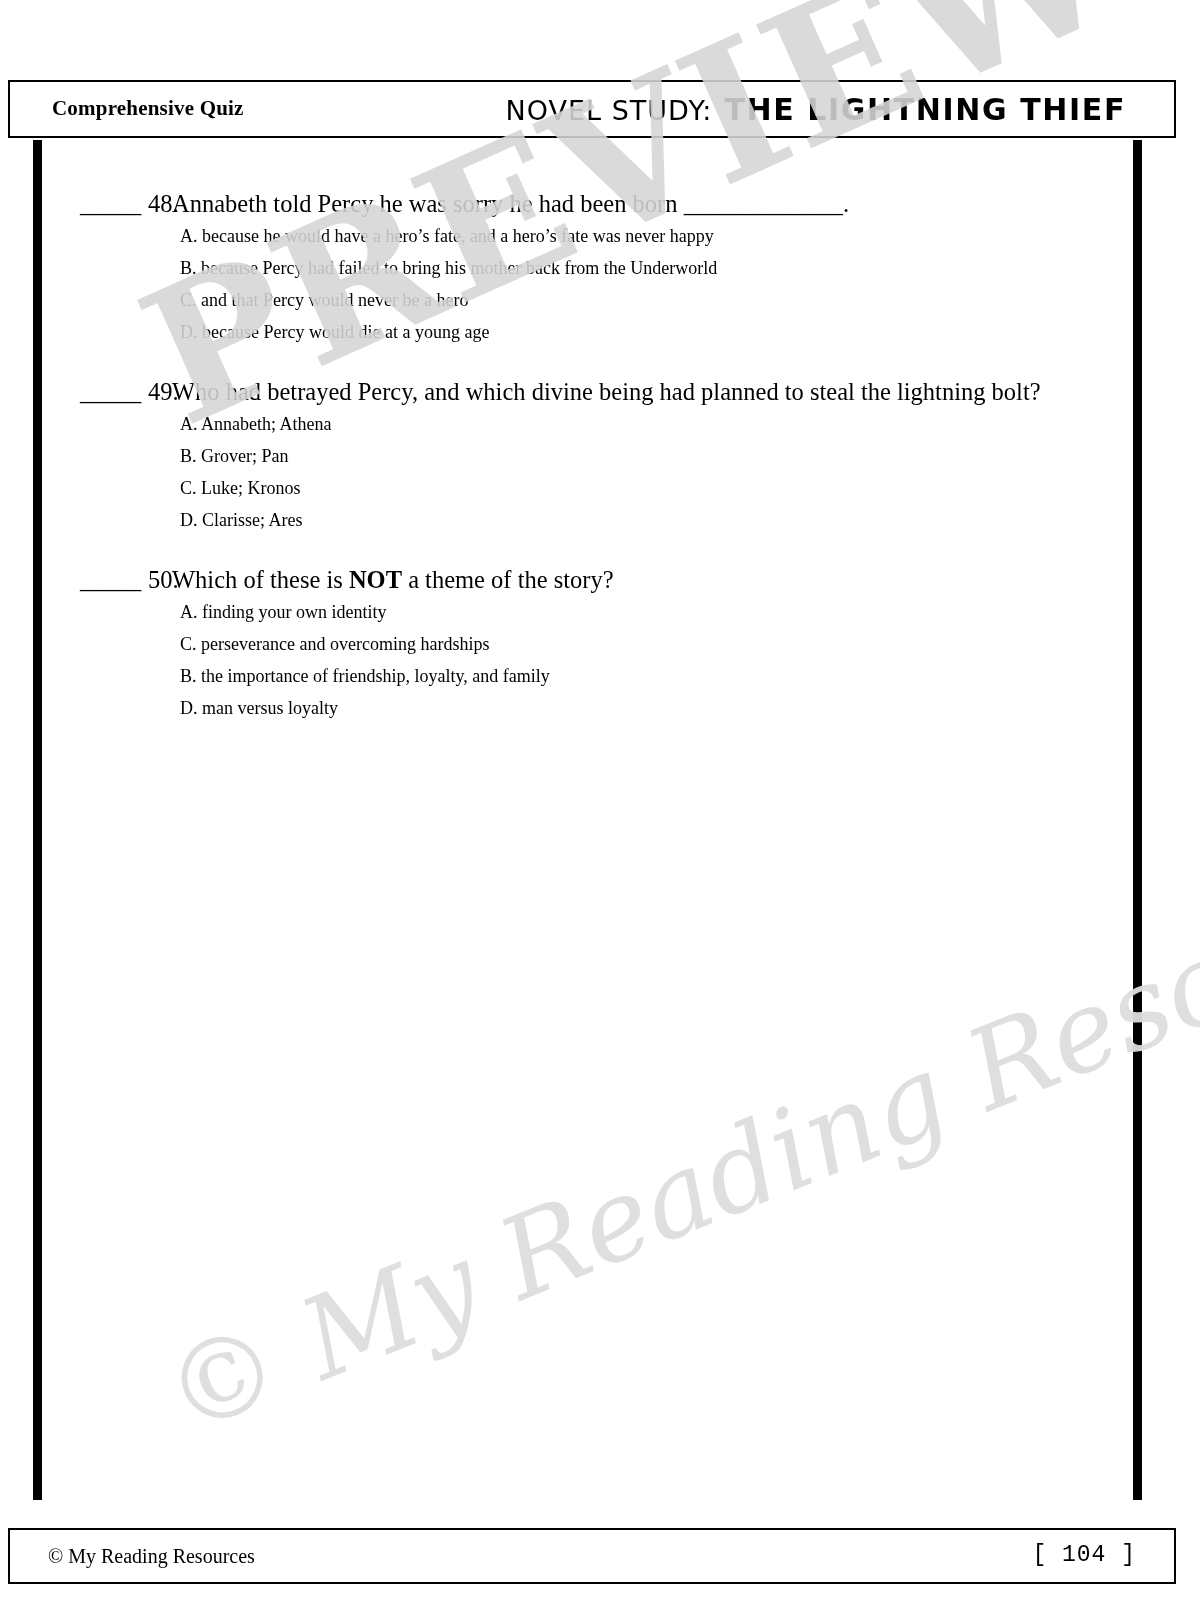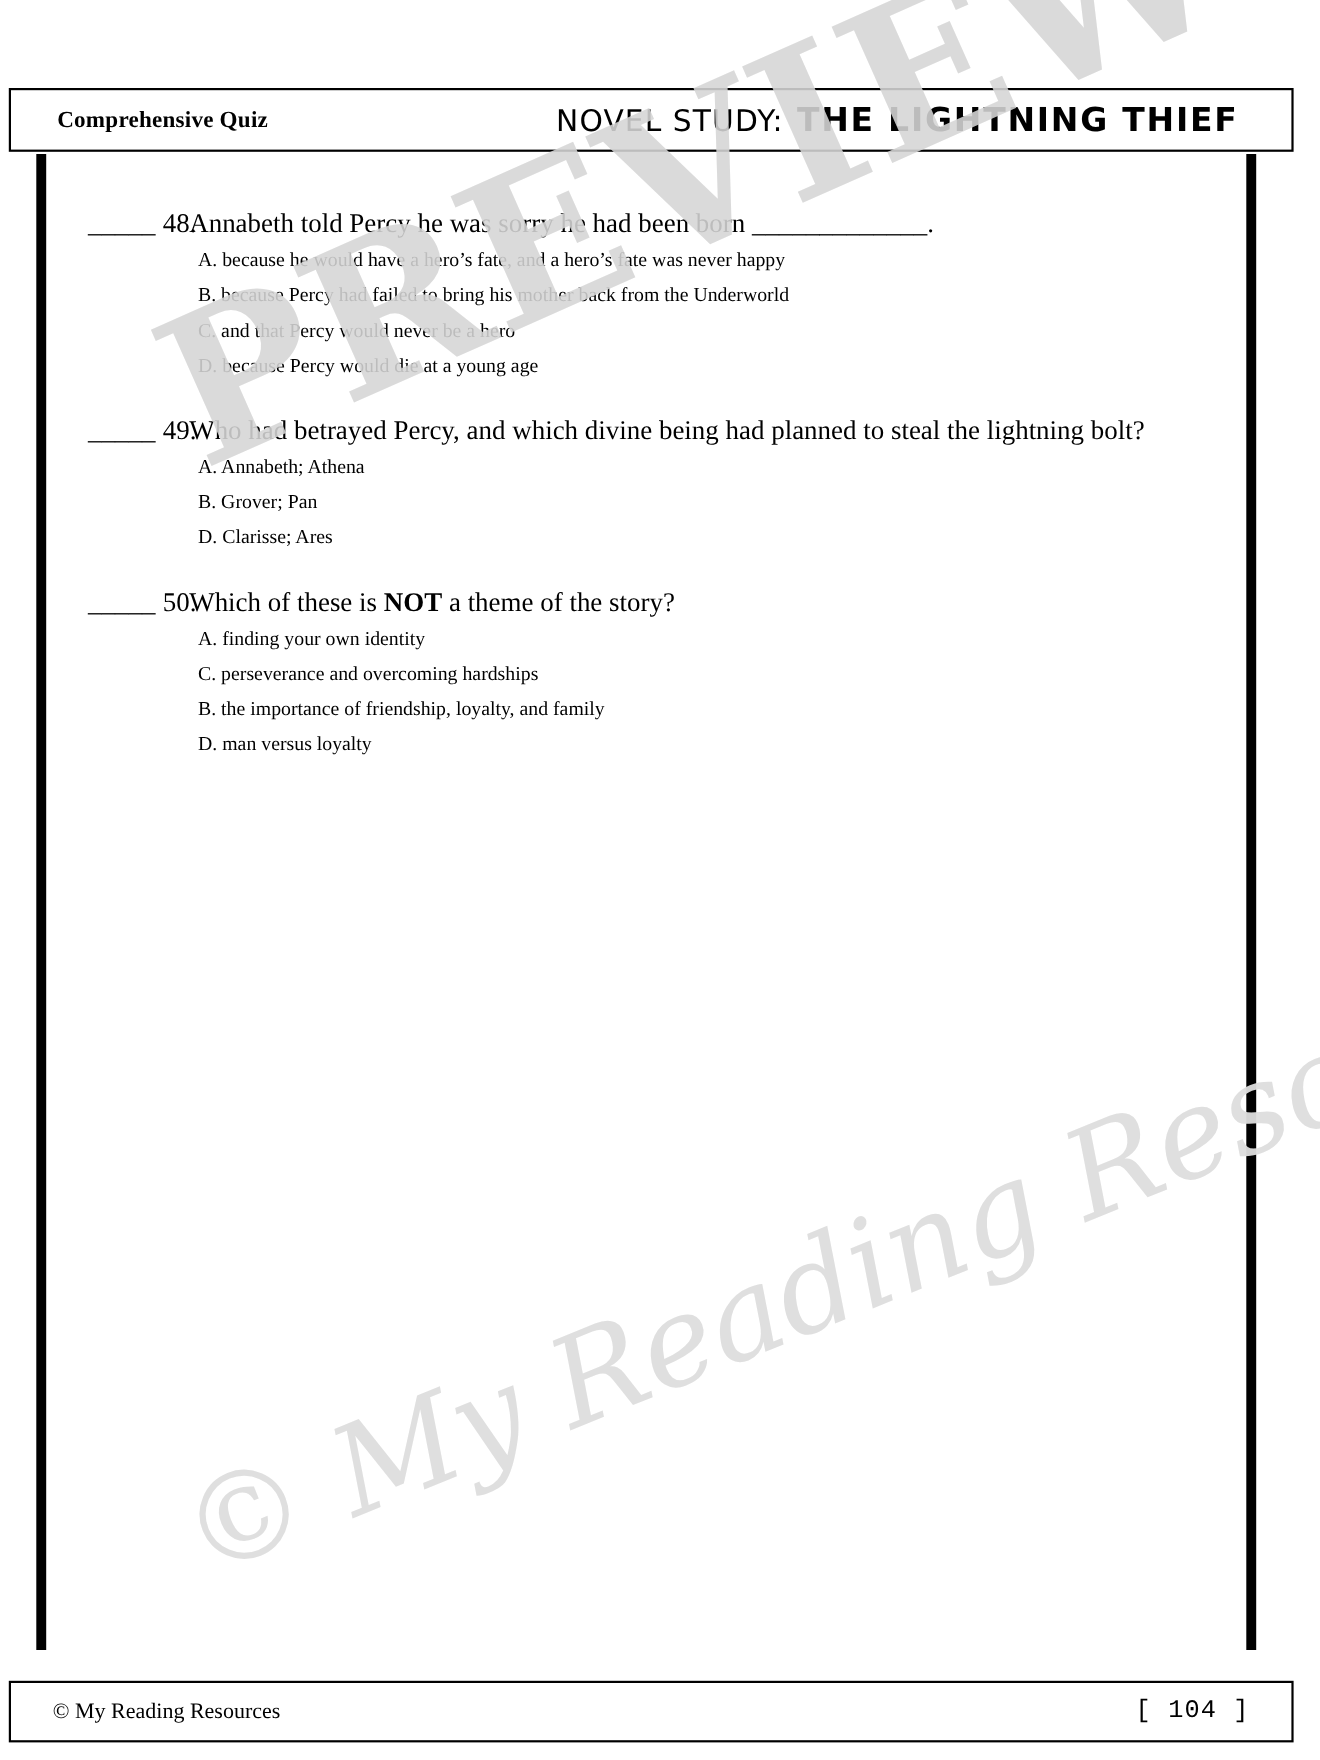--- a/index.html
+++ b/index.html
@@ -221,20 +221,21 @@
 
     <div class="q-block">
       <div class="q-stem">
         <span class="q-blank">_____</span>
         <span class="q-num">49.</span>
         <span> Who had betrayed Percy, and which divine being had planned to steal the lightning bolt?</span>
       </div>
       <div class="q-choices">
         <div class="q-choice">A. Annabeth; Athena</div>
         <div class="q-choice">B. Grover; Pan</div>
+        <div class="q-choice">C. Luke; Kronos</div>
         <div class="q-choice">D. Clarisse; Ares</div>
       </div>
     </div>
 
     <div class="q-block">
       <div class="q-stem">
         <span class="q-blank">_____</span>
         <span class="q-num">50.</span>
         <span> Which of these is </span><span class="bold-not">NOT</span><span> a theme of the story?</span>
       </div>

